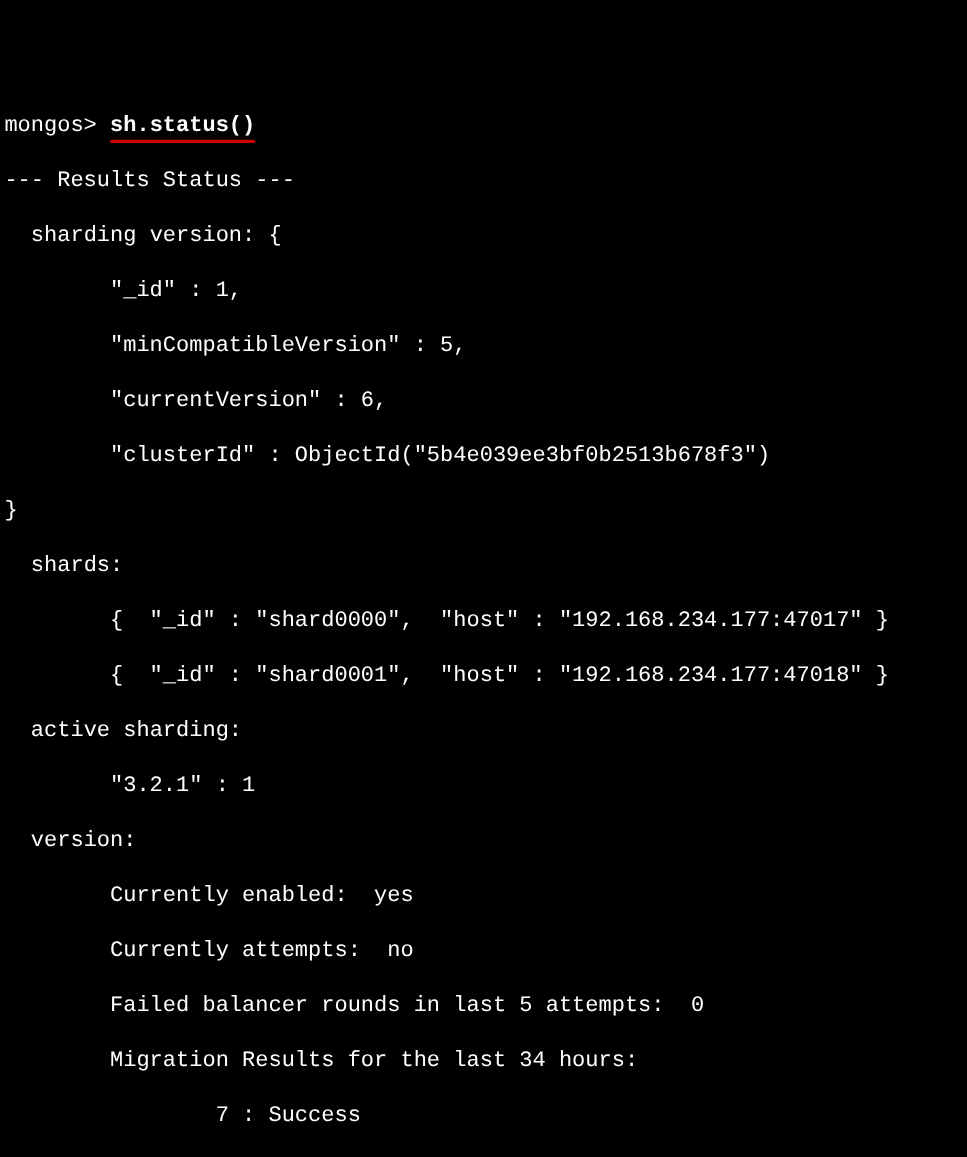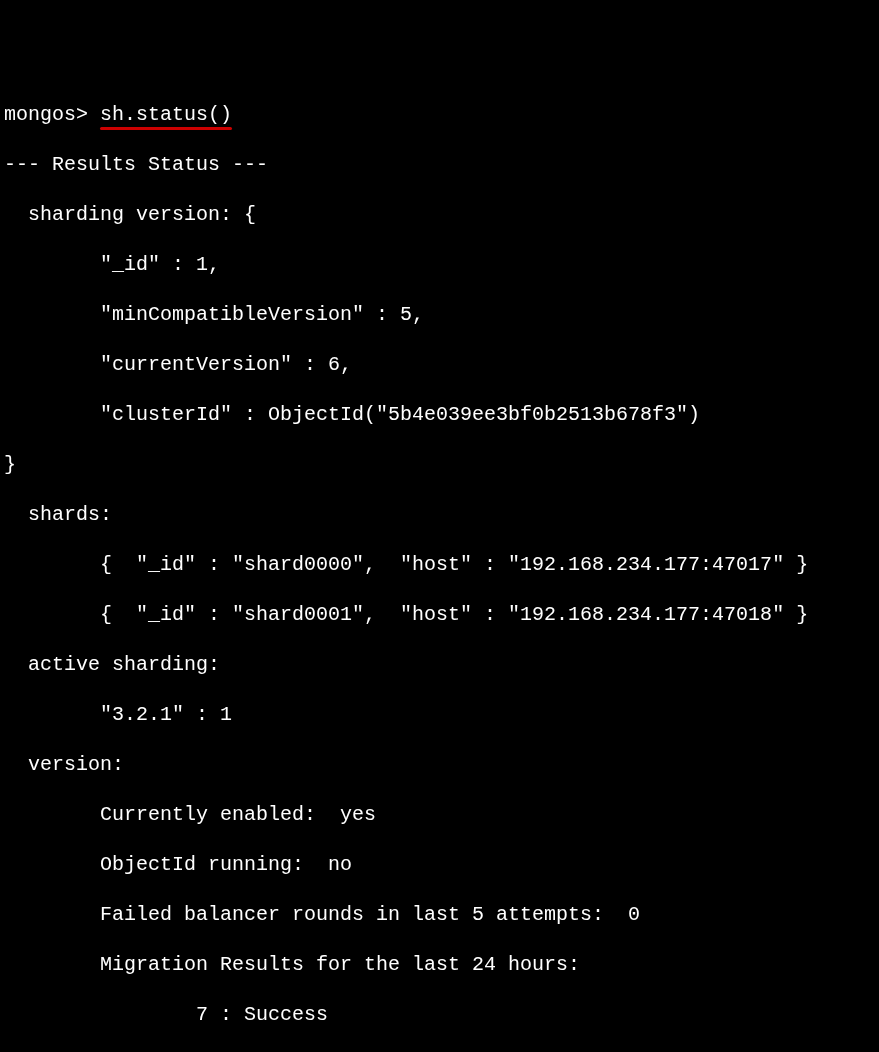--- a/index.html
+++ b/index.html
@@ -8,20 +8,21 @@
       color: #fff;
       font-family: "Consolas", "Courier New", monospace;
       font-size: 20px;
       line-height: 1.25;
       width: 879px;
       white-space: pre-wrap;
       padding: 2px 4px;
     }
     .command-line .command {
       position: relative;
+      font-weight: bold;
     }
     .command-line .command::after {
       content: "";
       position: absolute;
       left: 0; right: 0; bottom: -4px;
       height: 3px;
       background: #c00;
       border-radius: 2px;
     }
   </style>
@@ -38,23 +39,23 @@
 <div>        "currentVersion" : 6,</div>
 <div>        "clusterId" : ObjectId("5b4e039ee3bf0b2513b678f3")</div>
 <div>}</div>
 <div>  shards:</div>
 <div>        {  "_id" : "shard0000",  "host" : "192.168.234.177:47017" }</div>
 <div>        {  "_id" : "shard0001",  "host" : "192.168.234.177:47018" }</div>
 <div>  active sharding:</div>
 <div>        "3.2.1" : 1</div>
 <div>  version:</div>
 <div>        Currently enabled:  yes</div>
-<div>        ObjectId running:  no</div>
+<div>        Currently attempts:  no</div>
 <div>        Failed balancer rounds in last 5 attempts:  0</div>
-<div>        Migration Results for the last 24 hours:</div>
+<div>        Migration Results for the last 34 hours:</div>
 <div>                7 : Success</div>
 
 
 
 
 
 
 
 
 

